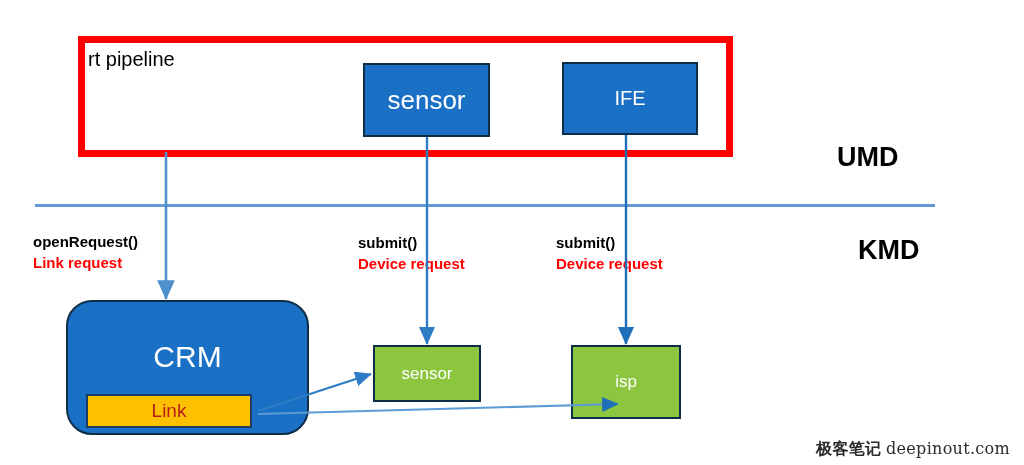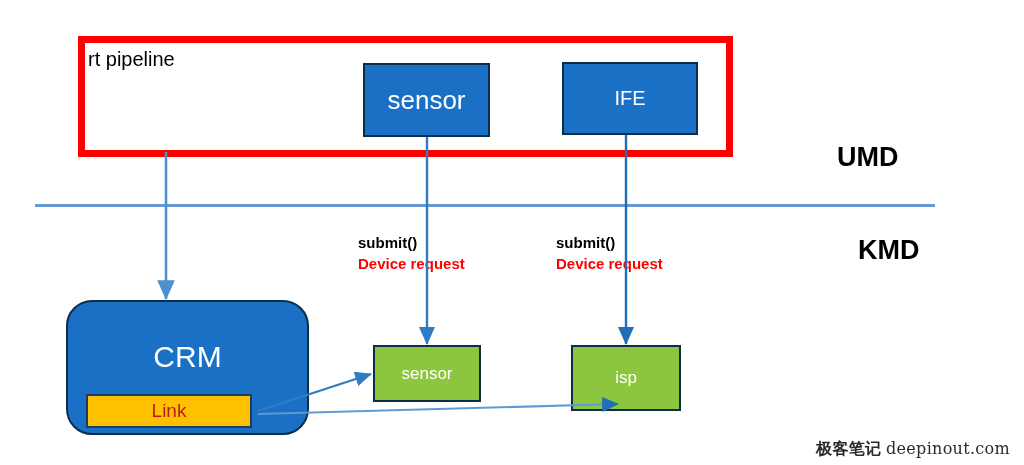--- a/index.html
+++ b/index.html
@@ -140,21 +140,21 @@
     box-sizing: border-box;
     background: #8CC63E;
     border: 2px solid #0E2E47;
     color: #ffffff;
     display: flex;
     align-items: center;
     justify-content: center;
     font-size: 17px;
   }
   #kmd-box-sensor { left: 373px; top: 345px; width: 108px; height: 57px; }
-  #kmd-box-isp    { left: 571px; top: 345px; width: 110px; height: 66px; }
+  #kmd-box-isp    { left: 571px; top: 345px; width: 110px; height: 74px; }
 
   
   #arrows {
     position: absolute;
     left: 0;
     top: 0;
     width: 1024px;
     height: 465px;
     pointer-events: none;
   }
@@ -184,20 +184,24 @@
     <span>sensor</span>
   </div>
   <div id="umd-box-ife" class="umd-box">
     <span>IFE</span>
   </div>
 
   <div id="layer-divider"></div>
   <div id="layer-name-umd" class="layer-name">UMD</div>
   <div id="layer-name-kmd" class="layer-name">KMD</div>
 
+  <div id="annotation-open-request" class="call-annotation">
+    <span class="fn">openRequest()</span>
+    <span class="desc">Link request</span>
+  </div>
   <div id="annotation-submit-sensor" class="call-annotation">
     <span class="fn">submit()</span>
     <span class="desc">Device request</span>
   </div>
   <div id="annotation-submit-isp" class="call-annotation">
     <span class="fn">submit()</span>
     <span class="desc">Device request</span>
   </div>
 
   <div id="crm-box">

